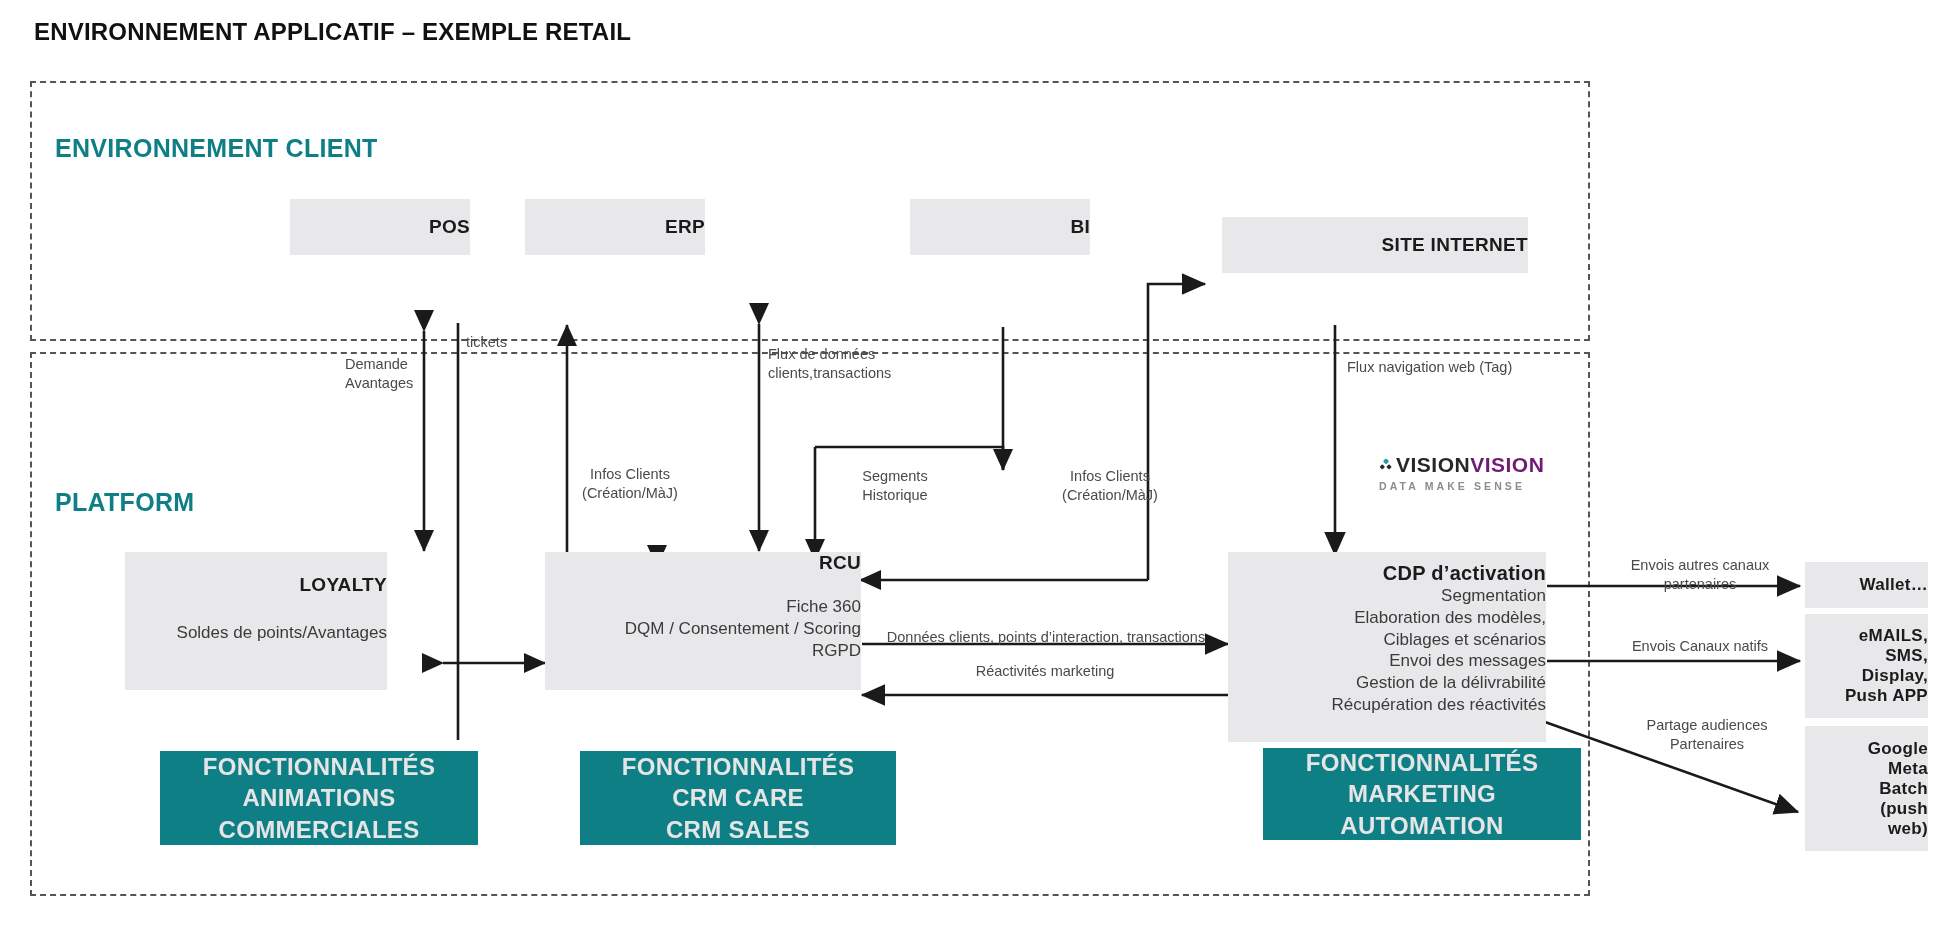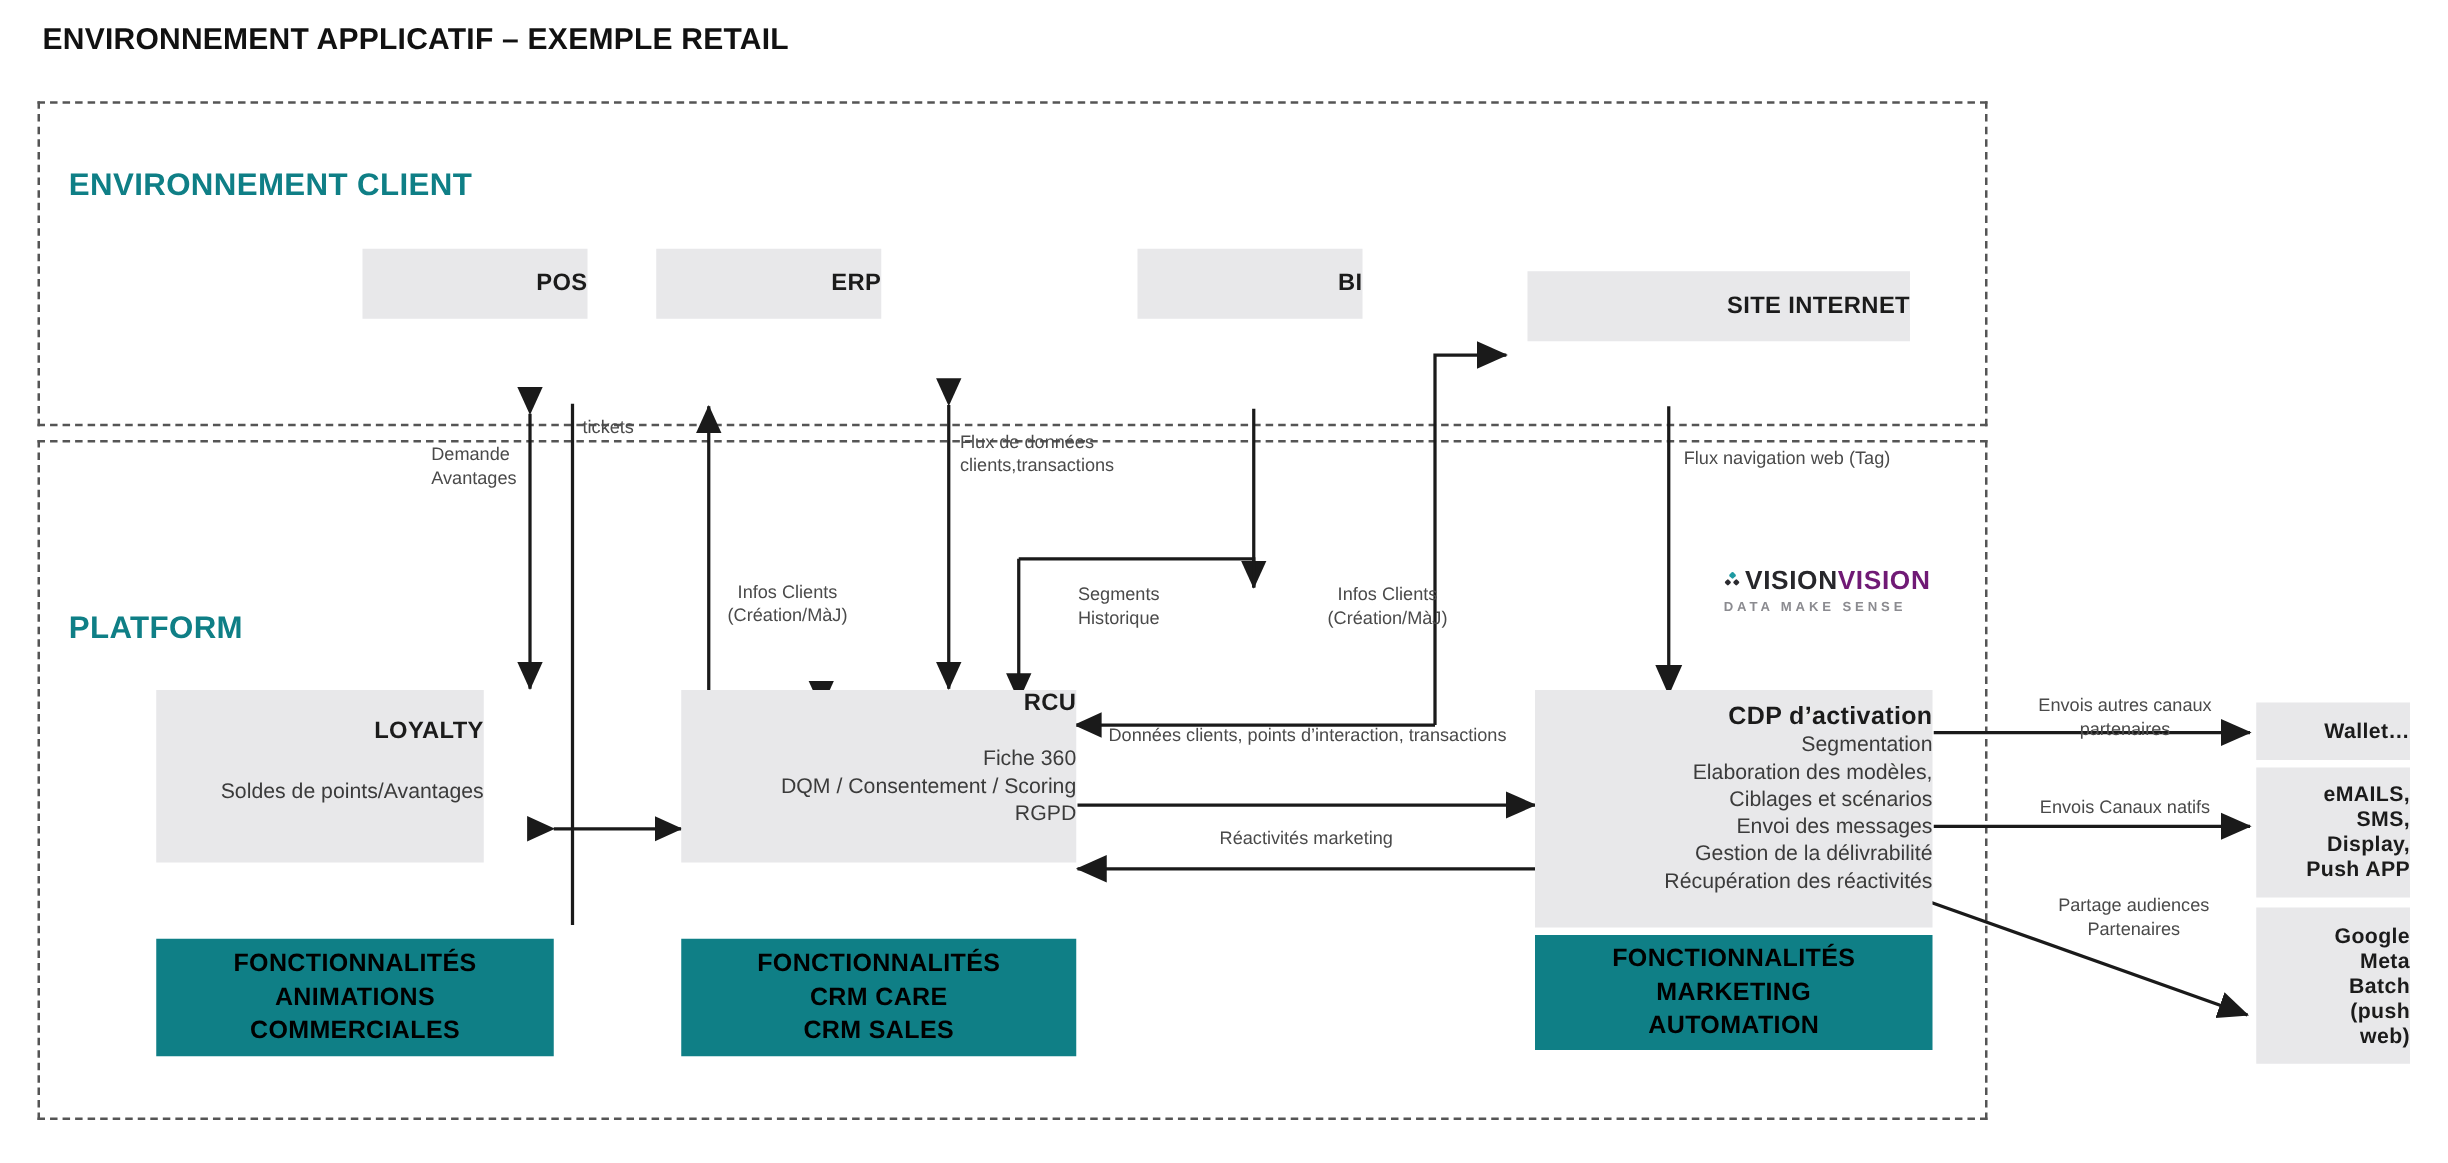--- a/index.html
+++ b/index.html
@@ -21,23 +21,23 @@
 
   .node{
     position:absolute;background:#e8e8ea;display:flex;flex-direction:column;
     align-items:flex-end;justify-content:center;text-align:center;color:#1b1b1b;
   }
   .node .ttl{font-weight:bold;font-size:19px;letter-spacing:.3px;}
   .node .sub{font-weight:normal;font-size:17px;color:#3b3b3b;line-height:1.28;}
   .node.small .ttl{font-size:17px;}
 
   .teal-box{
-    position:absolute;background:#0f7f86;color:#000000;display:flex;
+    position:absolute;background:#0f7f86;color:#e5e5e5;display:flex;
     align-items:center;justify-content:center;text-align:center;
-    font-weight:bold;font-size:20px;line-height:1.32;letter-spacing:.3px;
+    font-weight:bold;font-size:24px;line-height:1.32;letter-spacing:.3px;margin-left:35px;
   }
 
   .edge-label{
     position:absolute;font-size:14.5px;color:#4a4a4a;line-height:1.28;
     text-align:center;white-space:pre-line;background:transparent;
   }
   .edge-label.left{text-align:left;}
 
   svg.wires{position:absolute;left:0;top:0;width:1958px;height:930px;pointer-events:none;}
 
@@ -179,21 +179,21 @@
 clients,transactions</div>
   <div class="edge-label left" style="left:1347px;top:358px;width:220px;">Flux navigation web (Tag)</div>
 
   <div class="edge-label" style="left:550px;top:465px;width:160px;">Infos Clients
 (Création/MàJ)</div>
   <div class="edge-label" style="left:830px;top:467px;width:130px;">Segments
 Historique</div>
   <div class="edge-label" style="left:1030px;top:467px;width:160px;">Infos Clients
 (Création/MàJ)</div>
 
-  <div class="edge-label" style="left:862px;top:580px;width:368px;">Données clients, points d’interaction, transactions</div>
+  <div class="edge-label" style="left:862px;top:628px;width:368px;">Données clients, points d’interaction, transactions</div>
   <div class="edge-label" style="left:900px;top:662px;width:290px;">Réactivités marketing</div>
 
   <div class="edge-label" style="left:1600px;top:556px;width:200px;">Envois autres canaux
 partenaires</div>
   <div class="edge-label" style="left:1600px;top:637px;width:200px;">Envois Canaux natifs</div>
   <div class="edge-label" style="left:1612px;top:716px;width:190px;">Partage audiences
 Partenaires</div>
 
   <div class="logo">
     <div class="l1">

